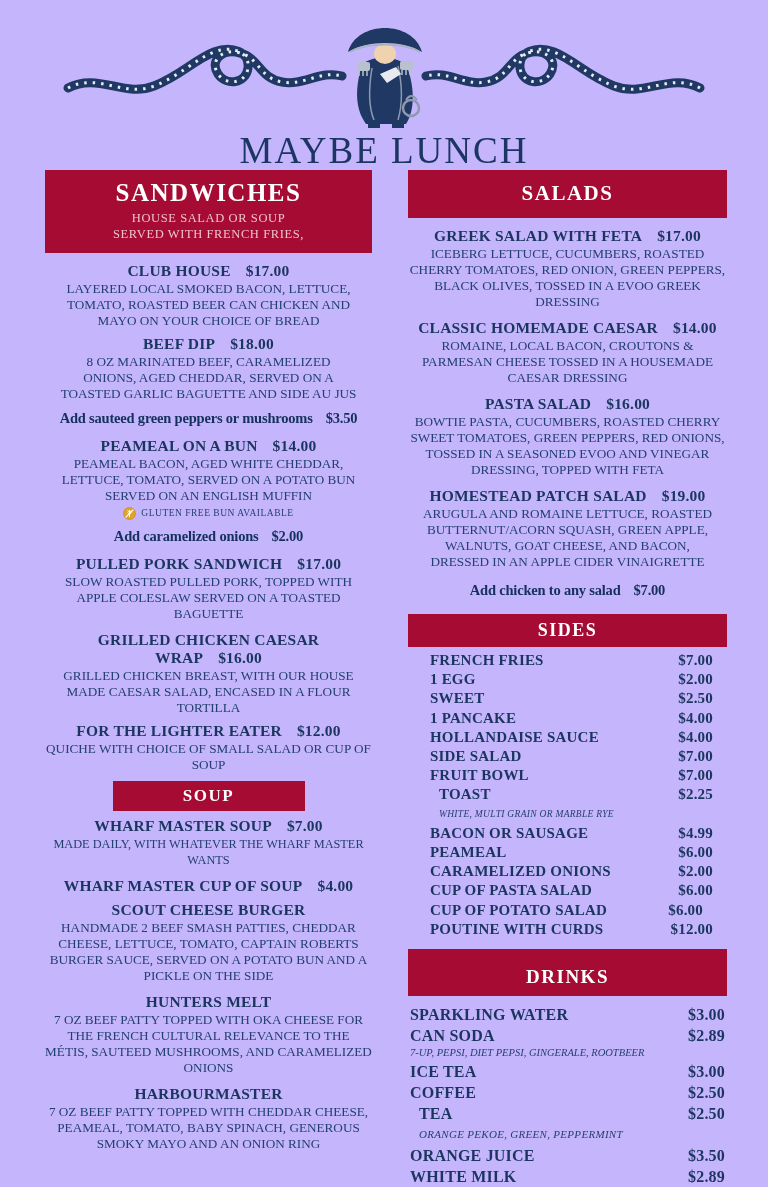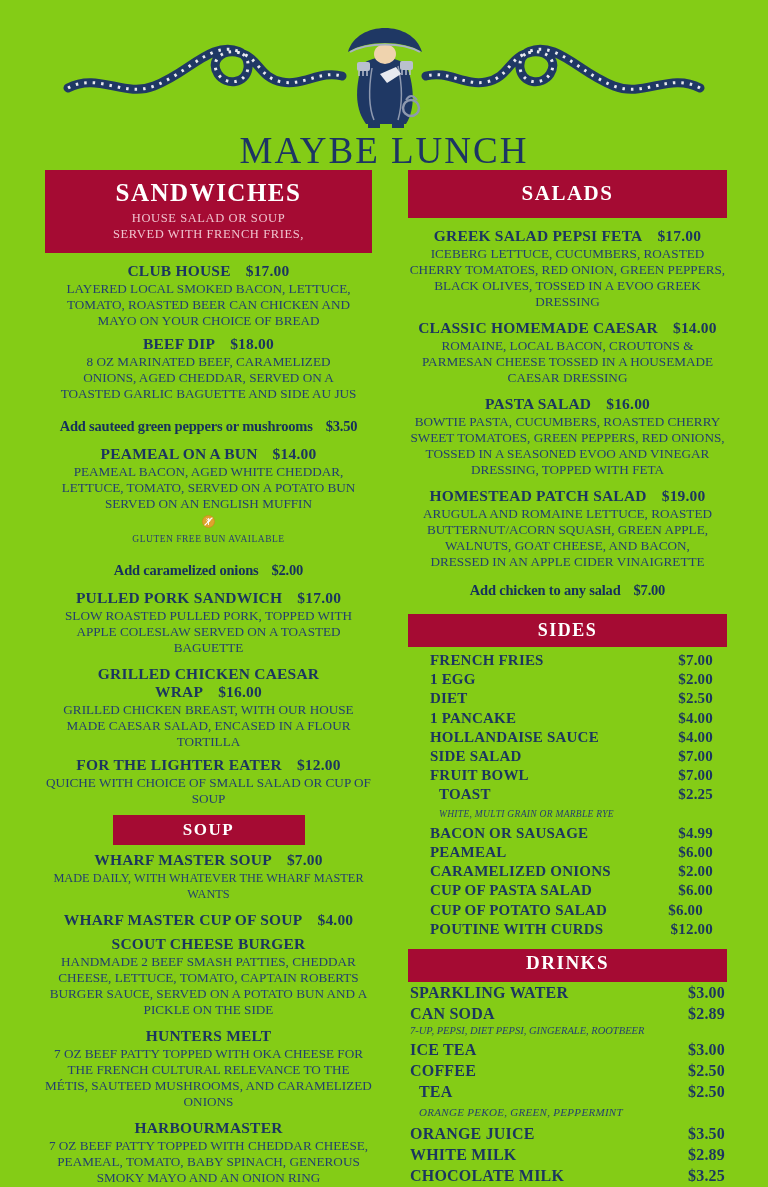--- a/index.html
+++ b/index.html
@@ -1,18 +1,18 @@
 <!DOCTYPE html>
 <html><head>
 <meta charset="utf-8">
 <style>
   html,body { margin:0; padding:0; background:#ffffff; }
   .page {
     width:768px; height:1187px; position:relative; overflow:hidden;
-    background:#84cc16; font-family:"Liberation Serif", serif; color:#1F3864;
+    background:#c4b5fd; font-family:"Liberation Serif", serif; color:#1F3864;
   }
   
   .header { text-align:center; padding-top:8px; height:170px; box-sizing:border-box; }
   .header svg { display:block; margin:0 auto; }
   .page-title {
     font-size:37px; letter-spacing:2px; color:#1C3563; line-height:1;
     margin-top:2px; font-weight:normal;
   }
   
   .columns { display:flex; padding:0 41px 0 45px; gap:36px; align-items:flex-start; }
@@ -31,35 +31,35 @@
   .banner-soup .banner-title { font-size:17px; line-height:1; }
   .banner-burger { margin-top:9px; position:relative; padding:4px 0 5px; }
   .banner-burger .banner-title { font-size:20px; line-height:1.05; }
   .banner-burger .banner-sub { font-size:10px; font-weight:bold; letter-spacing:0.5px; line-height:1.1; }
   .banner-burger .banner-big-price {
     position:absolute; right:16px; top:50%; transform:translateY(-50%);
     font-size:23px; font-weight:bold; letter-spacing:0.5px;
   }
   .banner-sides { margin-top:14px; padding:7px 0 8px; }
   .banner-sides .banner-title { font-size:18px; line-height:1; }
-  .banner-drinks { margin-top:10px; padding:4px 0 10px; }
+  .banner-drinks { margin-top:10px; padding:18px 0 10px; margin-bottom:8px; }
   .banner-drinks .banner-title { font-size:19px; line-height:1; }
   
   .menu-item { text-align:center; margin-top:6px; }
   .mt-lg { margin-top:9px; }
   .item-head { font-weight:bold; font-size:15.5px; color:#1B355F; letter-spacing:0.2px; line-height:18px; }
   .item-price { margin-left:15px; }
   .item-desc { font-size:13.2px; line-height:16px; color:#24406E; margin:1px auto 0; }
   .col-left .narrow { max-width:300px; }
-  .addon-line { font-weight:bold; font-size:14.5px; color:#15305C; margin-top:15px; line-height:19px; letter-spacing:-0.2px; }
+  .addon-line { font-weight:bold; font-size:14.5px; color:#15305C; margin-top:7px; line-height:19px; letter-spacing:-0.2px; }
   .addon-price { margin-left:13px; }
   .section-addon { text-align:center; margin-top:11px; }
   .gf-note {
     display:flex; align-items:center; justify-content:center; gap:5px;
-    font-size:9.5px; letter-spacing:0.5px; color:#27416E; margin-top:3px; line-height:13px;flex-direction:column;
+    font-size:9.5px; letter-spacing:0.5px; color:#27416E; margin-top:3px; line-height:13px;
   }
   
   .price-list.sides { padding:4px 0 0; }
   .price-row {
     display:flex; justify-content:space-between; align-items:baseline;
     font-weight:bold; color:#1B355F;
   }
   .sides .price-row { padding:0 14px 0 22px; font-size:15px; line-height:19.2px; letter-spacing:0.2px; }
   .drinks .price-row { padding:0 2px; font-size:16px; line-height:21px; letter-spacing:0.2px; }
   .row-left { display:flex; align-items:baseline;flex-direction:column; }
@@ -214,21 +214,21 @@
     </div>
 
     <div class="col-right">
 
       <div class="banner banner-salads">
         <div class="banner-title">SALADS</div>
       </div>
 
       <div class="menu-item mt-lg">
         <div class="item-head">
-          <span>GREEK SALAD PEPSI FETA</span><span class="item-price">$17.00</span>
+          <span>GREEK SALAD WITH FETA</span><span class="item-price">$17.00</span>
         </div>
         <div class="item-desc">ICEBERG LETTUCE, CUCUMBERS, ROASTED CHERRY TOMATOES, RED ONION, GREEN PEPPERS, BLACK OLIVES, TOSSED IN A EVOO GREEK DRESSING</div>
       </div>
 
       <div class="menu-item mt-lg">
         <div class="item-head">
           <span>CLASSIC HOMEMADE CAESAR</span><span class="item-price">$14.00</span>
         </div>
         <div class="item-desc" style="max-width:296px">ROMAINE, LOCAL BACON, CROUTONS &amp; PARMESAN CHEESE TOSSED IN A HOUSEMADE CAESAR DRESSING</div>
       </div>
@@ -258,21 +258,21 @@
       <div class="price-list sides">
         <div class="price-row">
             <span>FRENCH FRIES</span>
             <span>$7.00</span>
           </div>
         <div class="price-row">
             <span>1 EGG</span>
             <span>$2.00</span>
           </div>
         <div class="price-row">
-            <span>DIET</span>
+            <span>SWEET</span>
             <span>$2.50</span>
           </div>
         <div class="price-row">
             <span>1 PANCAKE</span>
             <span>$4.00</span>
           </div>
         <div class="price-row">
             <span>HOLLANDAISE SAUCE</span>
             <span>$4.00</span>
           </div>

